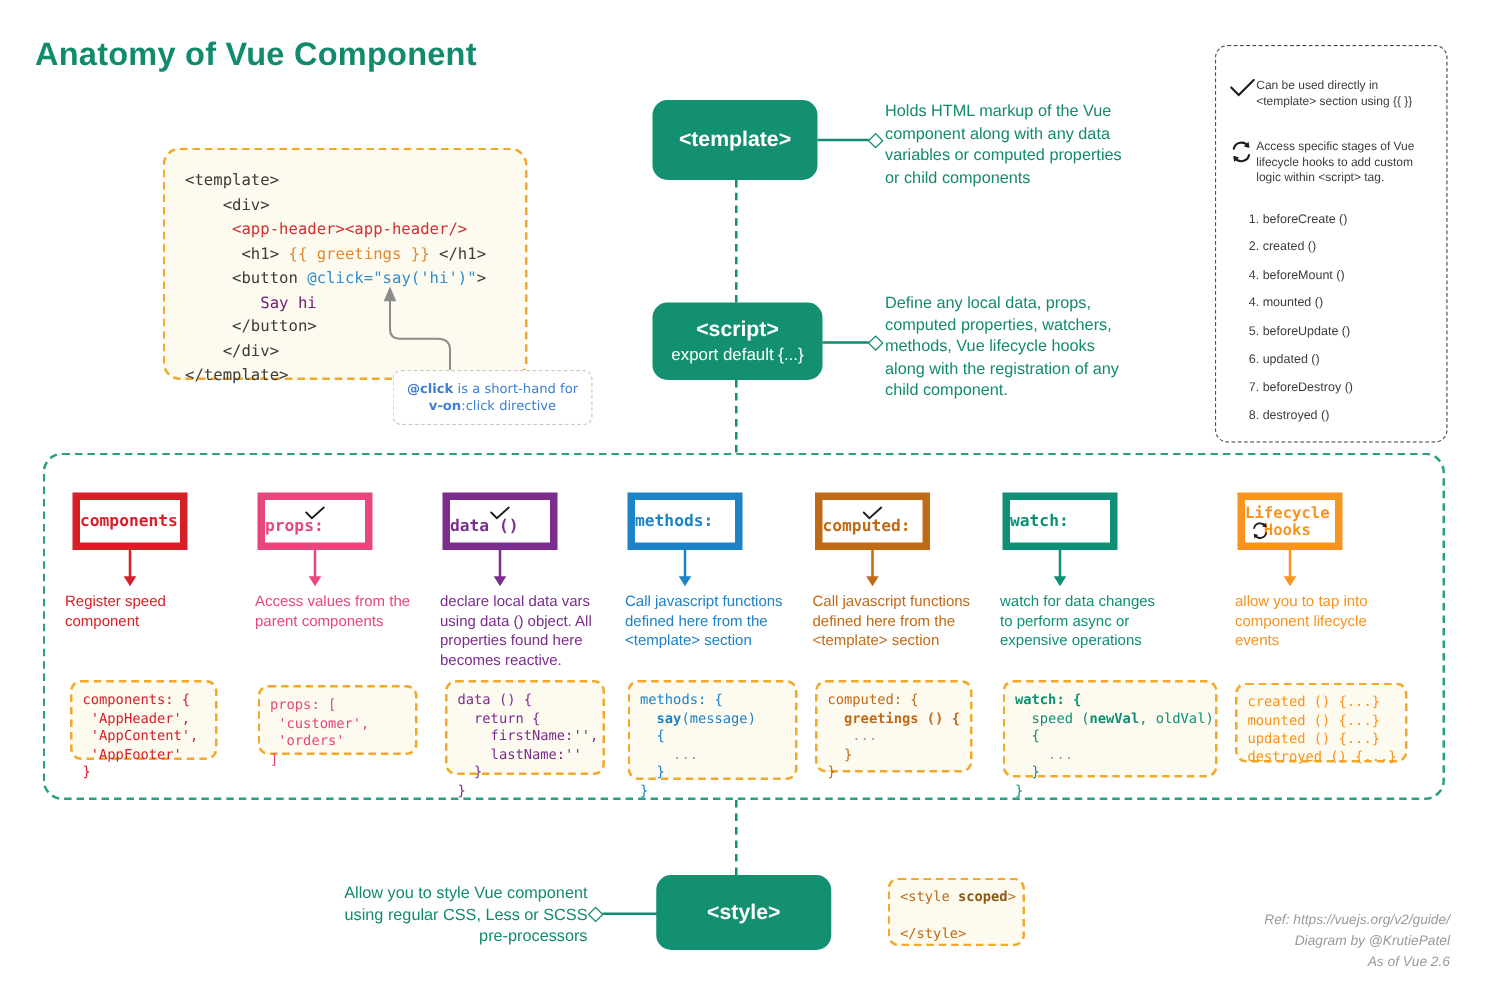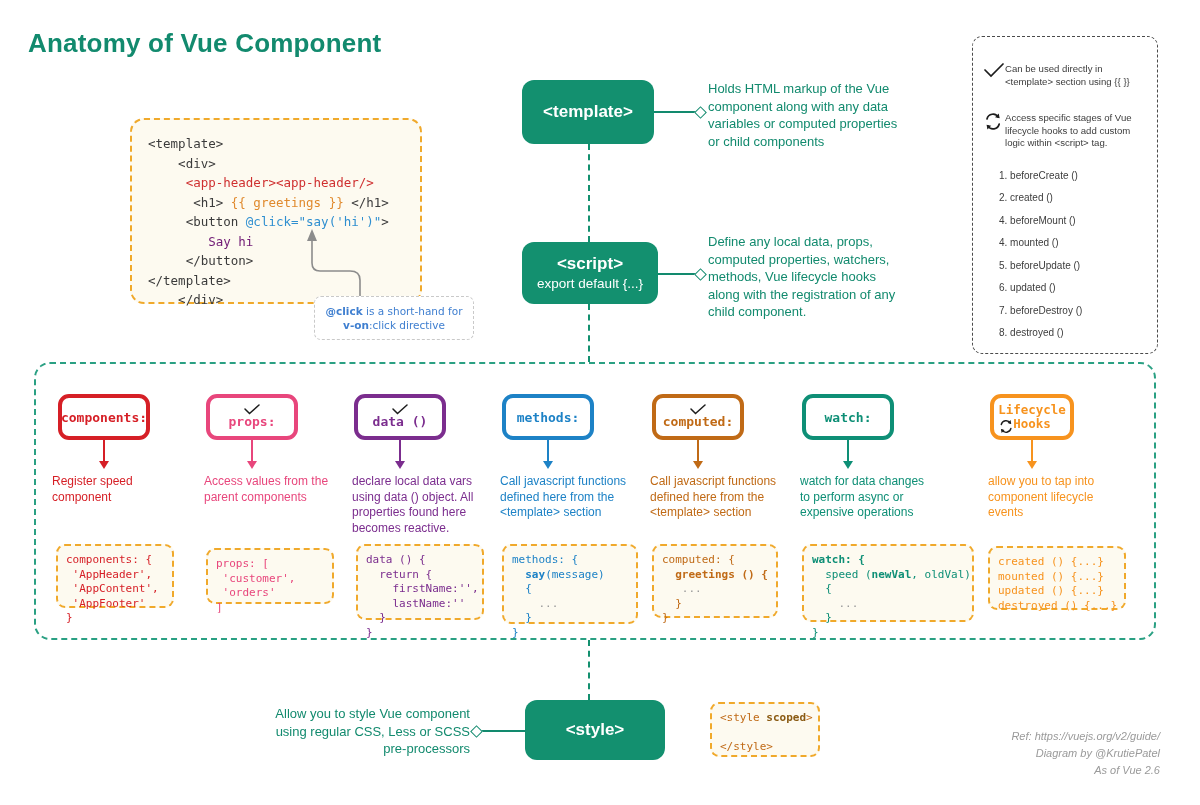--- a/index.html
+++ b/index.html
@@ -88,23 +88,23 @@
   .ico-cycle{width:22px;height:18px;flex:0 0 22px;position:relative;}
 
   
   #options-container{
     left:34px;top:362px;width:1122px;height:278px;
     border:2px dashed #2aa083;border-radius:16px;box-sizing:border-box;
   }
 
   
   .optbox{
-    position:absolute;width:96px;height:45px;border-radius:11px;
-    border:4px solid #1d4ed8;background:#fff;box-sizing:border-box;
-    display:flex;align-items:center;justify-content:center;
+    position:absolute;width:96px;height:45px;border-radius:0;
+    border:6px solid #1d4ed8;background:#fff;box-sizing:border-box;
+    display:flex;align-items:center;justify-content:flex-start;
   }
   .optbox .optlabel{
     font-family:"DejaVu Sans Mono", monospace;font-size:13px;font-weight:bold;
     line-height:15px;text-align:center;
   }
   .optbox.two-line .optlabel{font-size:12.5px;line-height:14px;}
   .opt-check{position:absolute;top:3px;left:50%;margin-left:-9px;width:18px;height:11px;}
   .opt-cycle{position:absolute;left:4px;bottom:2px;width:16px;height:15px;}
 
   .optdesc{
@@ -141,22 +141,22 @@
 
   <div class="abs" id="template-code-card">
     <div id="template-code-lines">
         <div class="codeline"><span style="color:#3b3b3b;">&lt;template&gt;</span></div>
         <div class="codeline"><span style="color:#3b3b3b;">    &lt;div&gt;</span></div>
         <div class="codeline"><span style="color:#cf3030;">     &lt;app-header&gt;&lt;app-header/&gt;</span></div>
         <div class="codeline"><span style="color:#3b3b3b;">      &lt;h1&gt; </span><span style="color:#e08a2e;">{{ greetings }}</span><span style="color:#3b3b3b;"> &lt;/h1&gt;</span></div>
         <div class="codeline"><span style="color:#3b3b3b;">     &lt;button </span><span style="color:#2f8fd0;">@click="say('hi')"</span><span style="color:#3b3b3b;">&gt;</span></div>
         <div class="codeline"><span style="color:#701a75;">        Say hi</span></div>
         <div class="codeline"><span style="color:#3b3b3b;">     &lt;/button&gt;</span></div>
+        <div class="codeline"><span style="color:#3b3b3b;">    &lt;/div&gt;</span></div>
         <div class="codeline"><span style="color:#3b3b3b;">&lt;/template&gt;</span></div>
-        <div class="codeline"><span style="color:#3b3b3b;">    &lt;/div&gt;</span></div>
       </div>
   </div>
 
   <svg class="abs" style="left:300px;top:225px;" width="110" height="90">
     <path d="M60,84 L60,55 Q60,46 50,46 L20,46 Q12,46 12,38 L12,14" fill="none" stroke="#8c8c8c" stroke-width="1.6"></path>
     <path d="M12,4 L7,16 L17,16 Z" fill="#8c8c8c"></path>
   </svg>
 
   <div class="abs" id="click-note">
     <div class="note-text">

